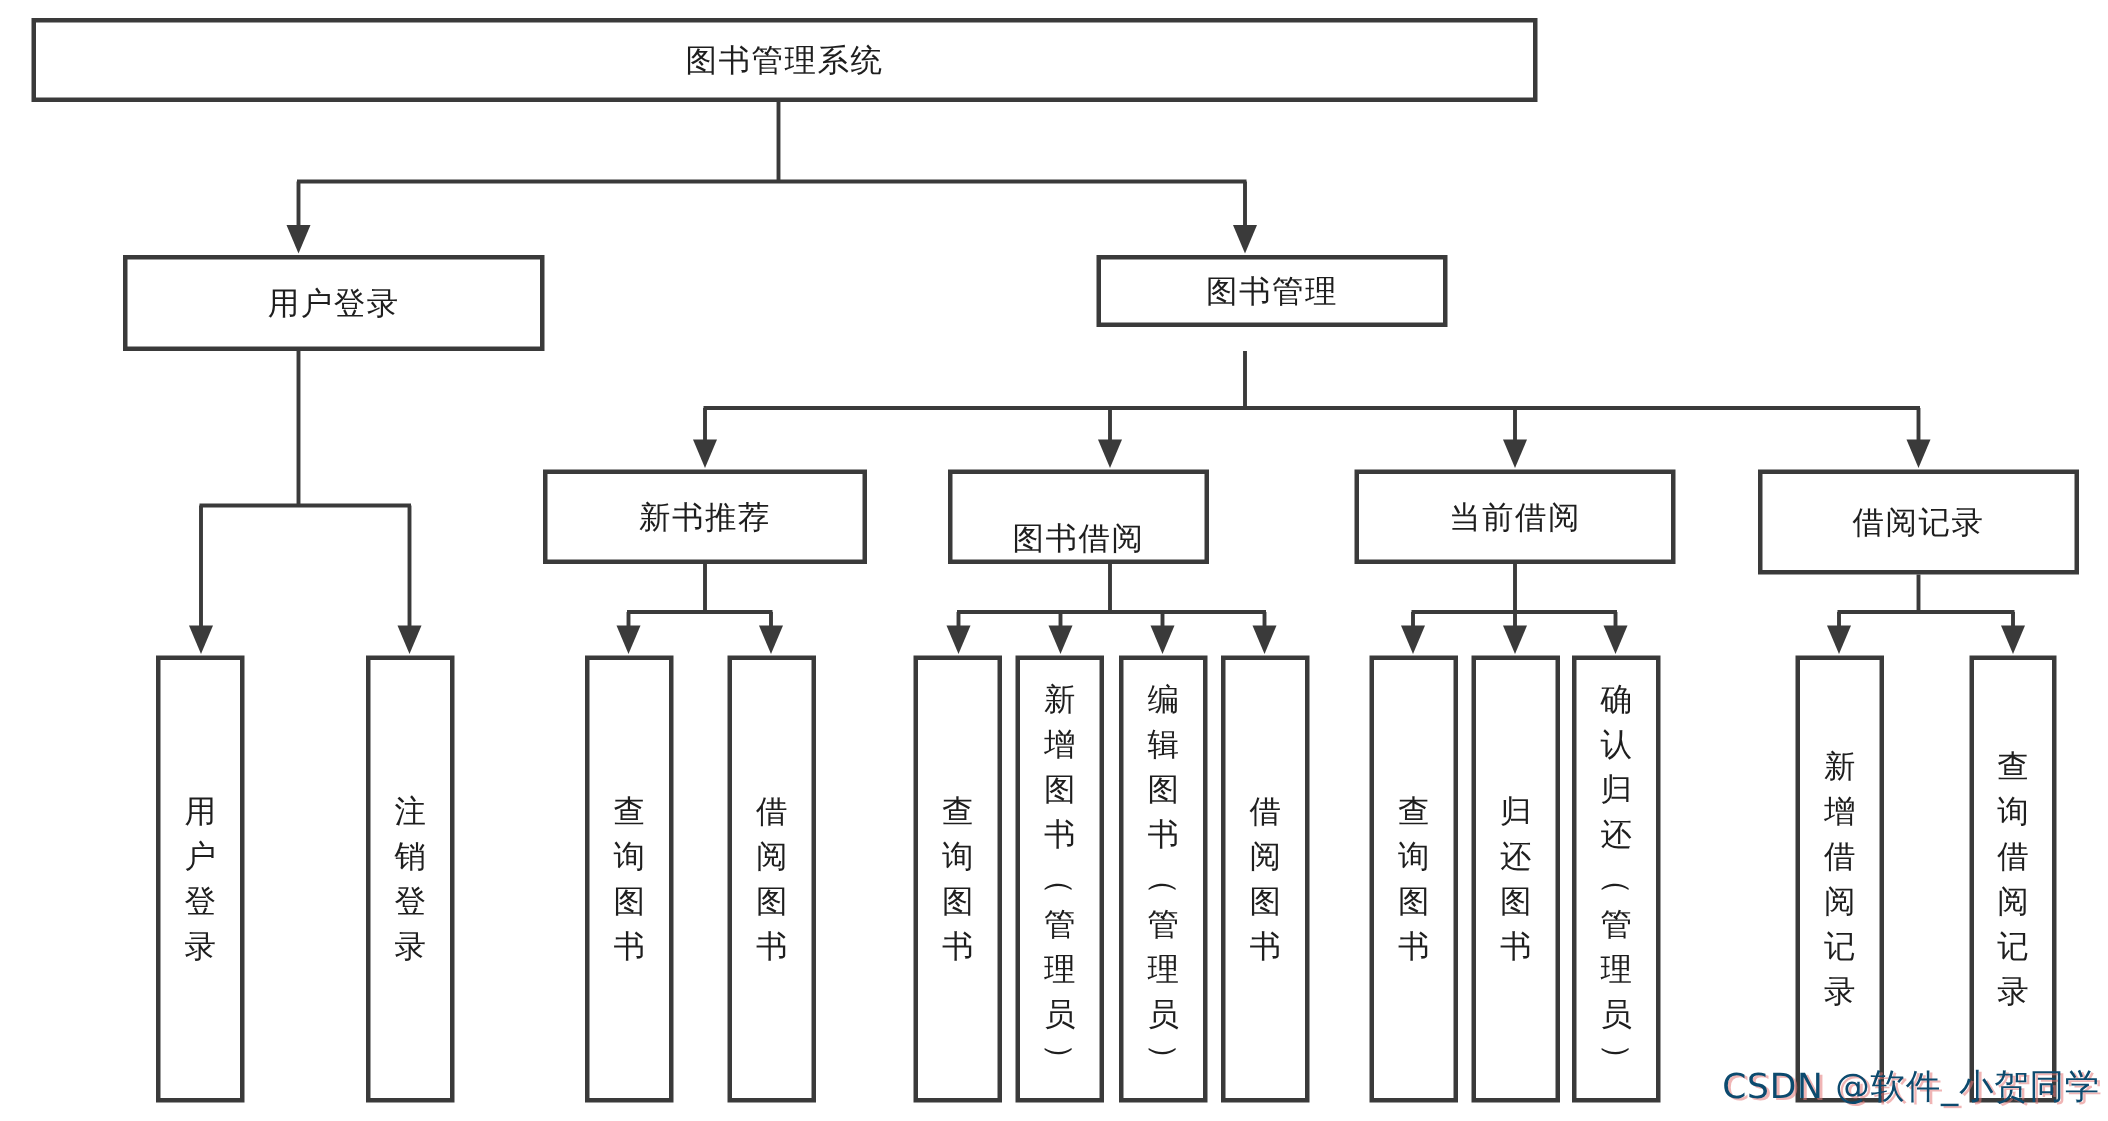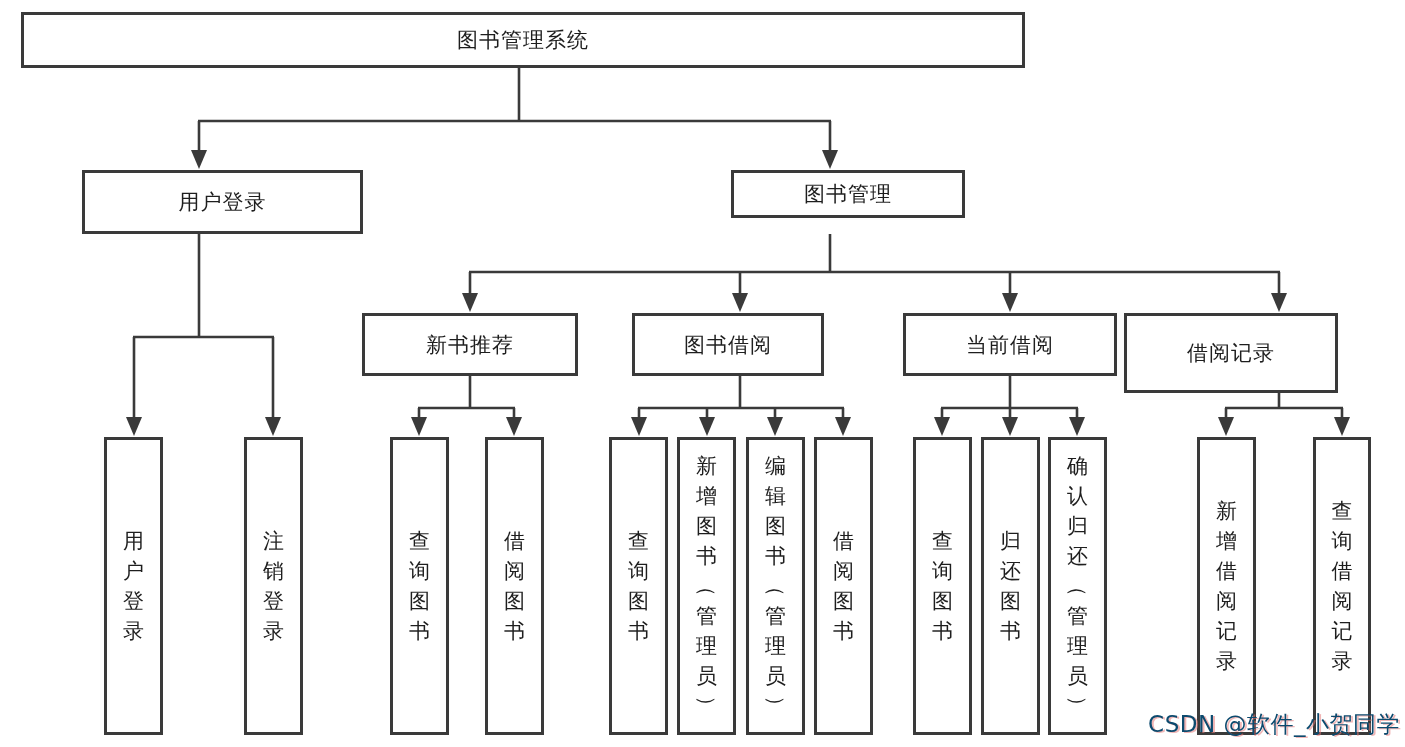--- a/index.html
+++ b/index.html
@@ -143,27 +143,27 @@
   <div class="hbox" style="left:82px; top:170px; width:281px; height:64px;">
     <span>用户登录</span>
   </div>
   <div class="hbox" style="left:713px; top:170px; width:234px; height:48px;margin-left:18px;">
     <span>图书管理</span>
   </div>
 
   <div class="hbox" style="left:362px; top:313px; width:216px; height:63px;text-align:center;">
     <span>新书推荐</span>
   </div>
-  <div class="hbox" style="left:632px; top:313px; width:192px; height:63px;">
+  <div class="hbox" style="left:632px; top:313px; width:174px; height:63px;align-items:flex-end;">
     <span>图书借阅</span>
   </div>
   <div class="hbox" style="left:903px; top:313px; width:214px; height:63px;">
     <span>当前借阅</span>
   </div>
-  <div class="hbox" style="left:1124px; top:313px; width:214px; height:80px;">
+  <div class="hbox" style="left:1172px; top:313px; width:214px; height:70px;">
     <span>借阅记录</span>
   </div>
 
   <div class="vbox" style="left:104px;">
     <span class="vtext">
         <span class="vchar">用</span>
         <span class="vchar">户</span>
         <span class="vchar">登</span>
         <span class="vchar">录</span>
       </span>

